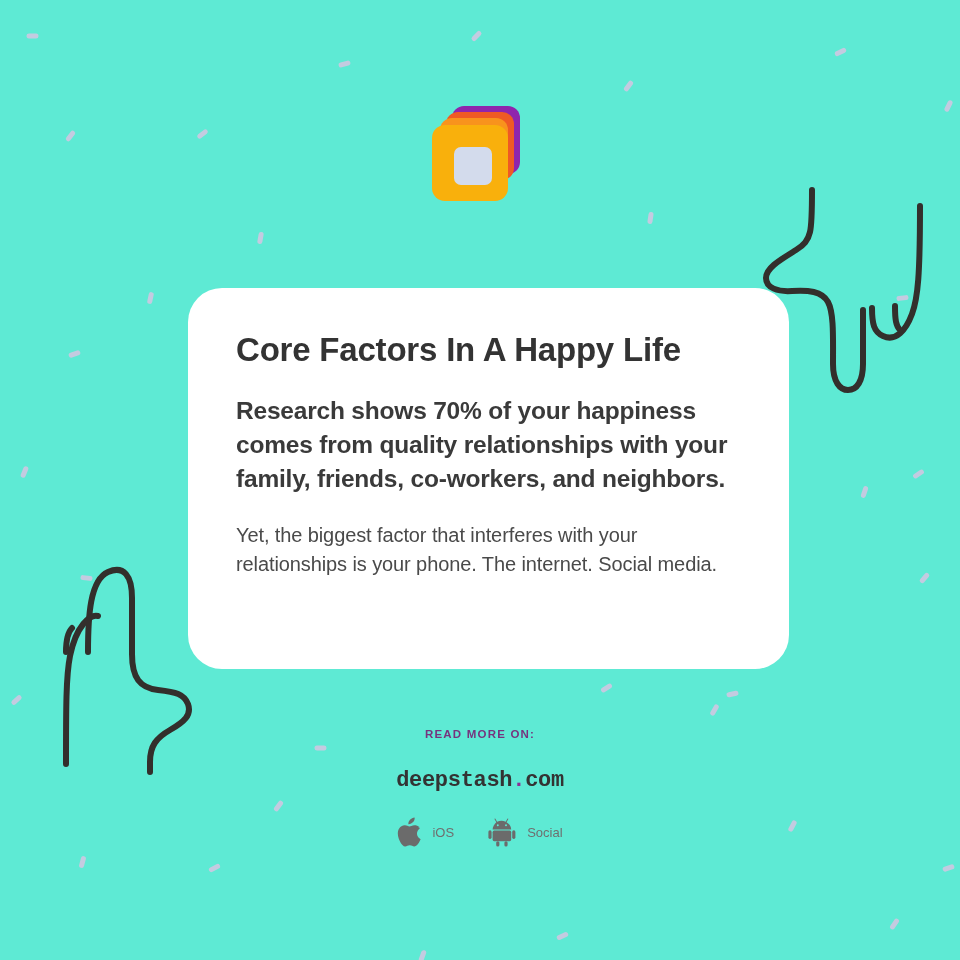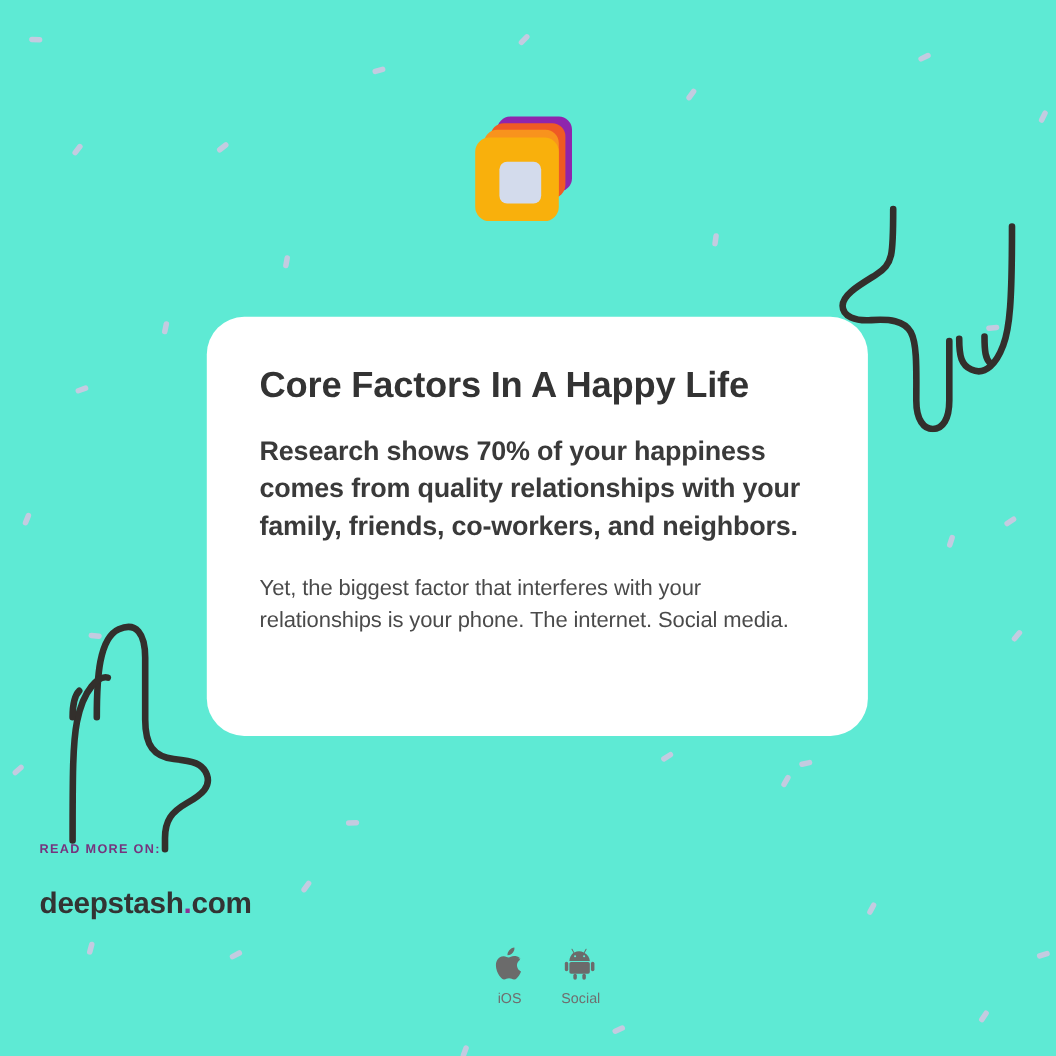--- a/index.html
+++ b/index.html
@@ -85,52 +85,51 @@
     font-size:20px;
     font-weight:normal;
     color:#4a4a4a;
     line-height:1.45;
     letter-spacing:-0.1px;
   }
 
   
   #footer {
     position:absolute;
-    left:0; right:0; top:766px;
-    text-align:left;
-    padding-left:36px;
+    left:0; right:0; top:728px;
+    text-align:center;
   }
   #read-more {
     font-size:11.5px;
     font-weight:bold;
     color:#76347e;
     letter-spacing:1.2px;
   }
   #brand {
     margin-top:28px;
-    font-size:27px;
+    font-size:22px;
     color:#333333;
     letter-spacing:-0.3px;
+    font-family:Liberation Mono, monospace;
   }
   #brand .bold { font-weight:bold; }
   #brand .dot  { color:#8d2f94; font-weight:bold; }
   #brand .com  { font-weight:bold; }
 
   #stores {
     margin-top:24px;
     display:flex;
     justify-content:center;
     align-items:center;
     gap:34px;
   }
   .store {
     display:flex;
     align-items:center;
     gap:9px;
-    flex-direction:column;
   }
   .store-label {
     font-size:13px;
     color:#6f6f6f;
   }
 </style>
 </head>
 <body>
 
 <div id="stage">

